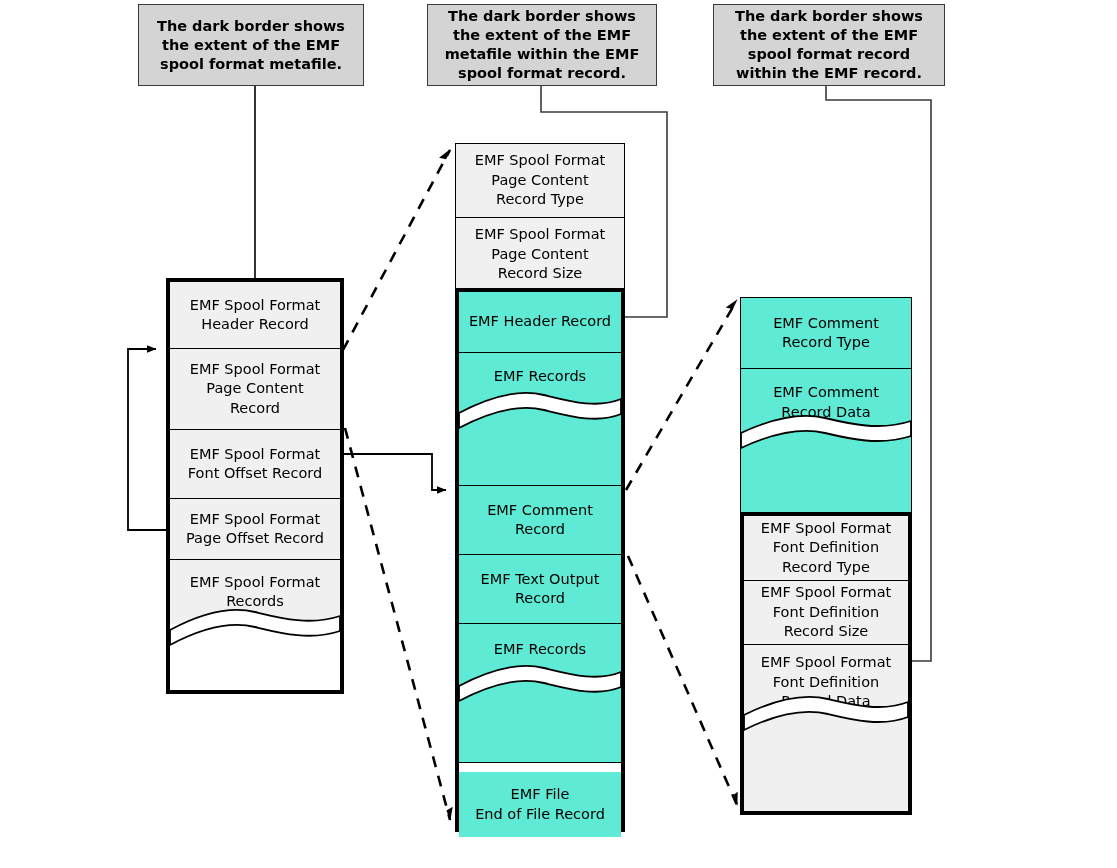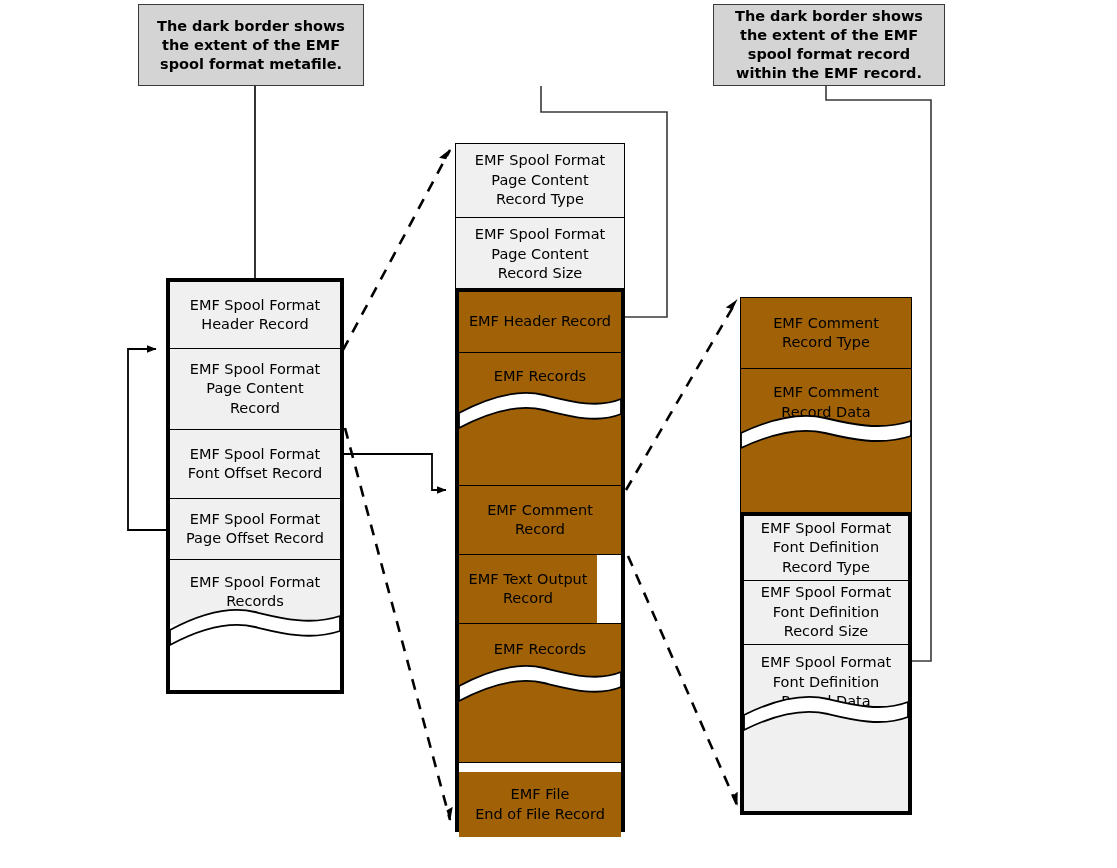--- a/index.html
+++ b/index.html
@@ -53,21 +53,21 @@
     display: flex;
     align-items: center;
     justify-content: center;
     text-align: center;
     font-size: 14.5px;
     line-height: 19.5px;
     color: #000000;
     overflow: hidden;
   }
   .cell.light { background: #f0f0f0; }
-  .cell.gray  { background: #a16207; }
+  .cell.gray  { background: #5eead4; }
   .cell .txt { display: block; padding: 0 4px; }
 
   .sep {
     position: absolute;
     height: 1.4px;
     background: #000000;
   }
 
   svg.overlay {
     position: absolute;
@@ -79,20 +79,23 @@
 </style>
 </head>
 <body>
 
 <div id="canvas">
 
   <div class="caption" style="left:138px; top:4px; width:226px; height:82px;">
     <span>The dark border shows the extent of the EMF spool format metafile.</span>
   </div>
 
+  <div class="caption" style="left:427px; top:4px; width:230px; height:82px;">
+    <span>The dark border shows the extent of the EMF metafile within the EMF spool format record.</span>
+  </div>
 
   <div class="caption" style="left:713px; top:4px; width:232px; height:82px;">
     <span>The dark border shows the extent of the EMF spool format record within the EMF record.</span>
   </div>
 
   <div class="stack heavy" style="left:166px; top:278px; width:178px; height:416px;">
   </div>
 
   <div class="cell light" style="left:170px; top:282px; width:170px; height:66px;">
     <span class="txt">EMF Spool Format<br>Header Record</span>
@@ -139,21 +142,21 @@
   <div class="cell gray" style="left:459px; top:353px; width:162px; height:132px;">
     <span class="txt" style="position:absolute; top:14px; left:0; right:0;">EMF Records</span>
   </div>
   <div class="sep" style="left:459px; top:485px; width:162px;"></div>
 
   <div class="cell gray" style="left:459px; top:486px; width:162px; height:68px;">
     <span class="txt">EMF Comment<br>Record</span>
   </div>
   <div class="sep" style="left:459px; top:554px; width:162px;"></div>
 
-  <div class="cell gray" style="left:459px; top:555px; width:138px; height:68px;">
+  <div class="cell gray" style="left:459px; top:555px; width:162px; height:68px;">
     <span class="txt">EMF Text Output<br>Record</span>
   </div>
   <div class="sep" style="left:459px; top:623px; width:162px;"></div>
 
   <div class="cell gray" style="left:459px; top:624px; width:162px; height:138px;">
     <span class="txt" style="position:absolute; top:16px; left:0; right:0;">EMF Records</span>
   </div>
   <div class="sep" style="left:459px; top:762px; width:162px;"></div>
 
   <div class="cell gray" style="left:459px; top:772px; width:162px; height:65px;">

